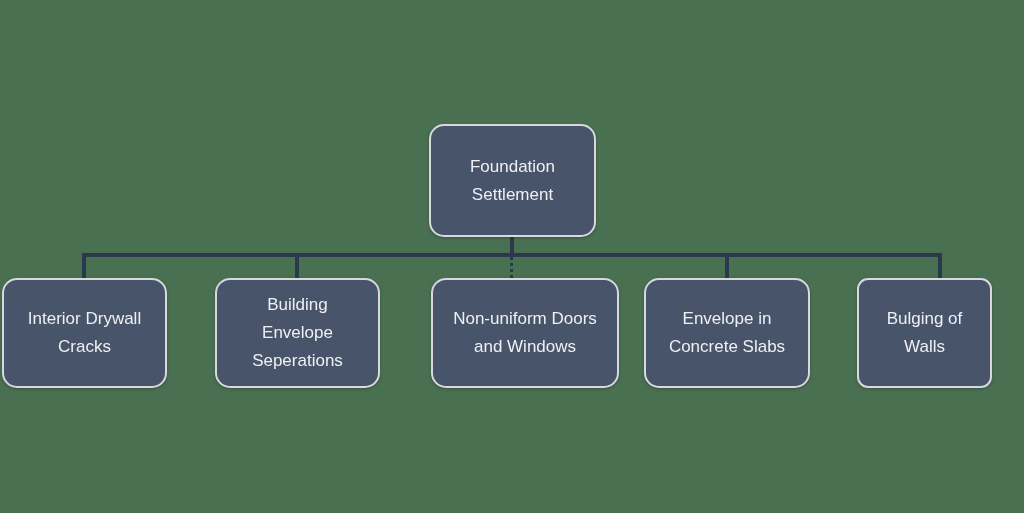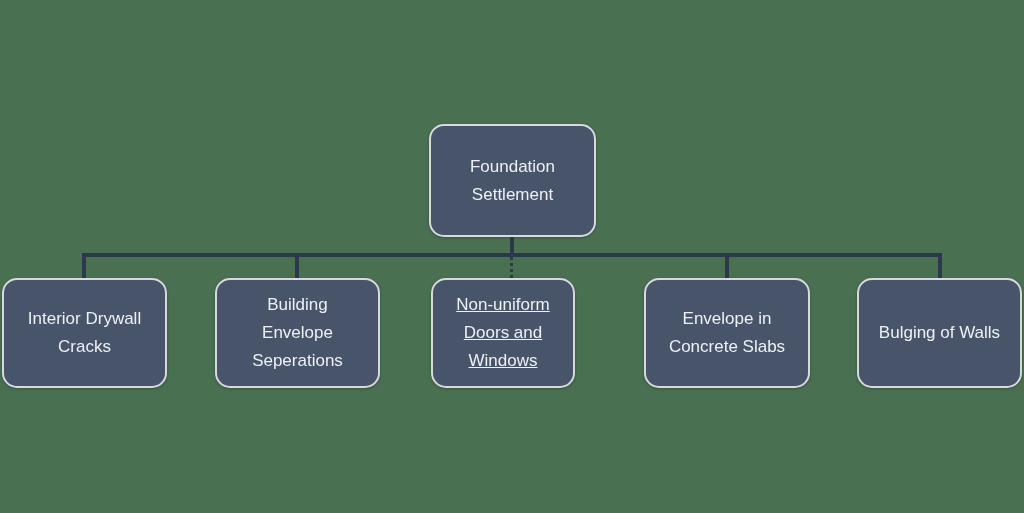--- a/index.html
+++ b/index.html
@@ -23,23 +23,23 @@
     text-align:center;
     font-size:17px;
     line-height:28px;
     padding:6px 16px;
     box-shadow:0 1px 3px rgba(20,30,40,0.35);
   }
   .root-node{left:429px;top:124px;width:167px;height:113px;}
   .child-node{top:278px;height:110px;}
   .c1{left:2px;width:165px;}
   .c2{left:215px;width:165px;}
-  .c3{left:431px;width:144px;text-decoration:underline;}
+  .c3{left:431px;width:188px;}
   .c4{left:644px;width:166px;}
-  .c5{left:857px;width:165px;}
+  .c5{left:857px;width:135px;border-radius:11px;}
   .connector{position:absolute;background:#2c384c;}
   .stem{left:510px;top:236px;width:4px;height:19px;}
   .bus{left:82px;top:253px;width:860px;height:4px;}
   .drop{top:256px;width:4px;height:22px;}
   .d1{left:82px;}
   .d2{left:295px;}
   .d3{left:725px;}
   .d4{left:938px;}
   .drop-dotted{
     position:absolute;

